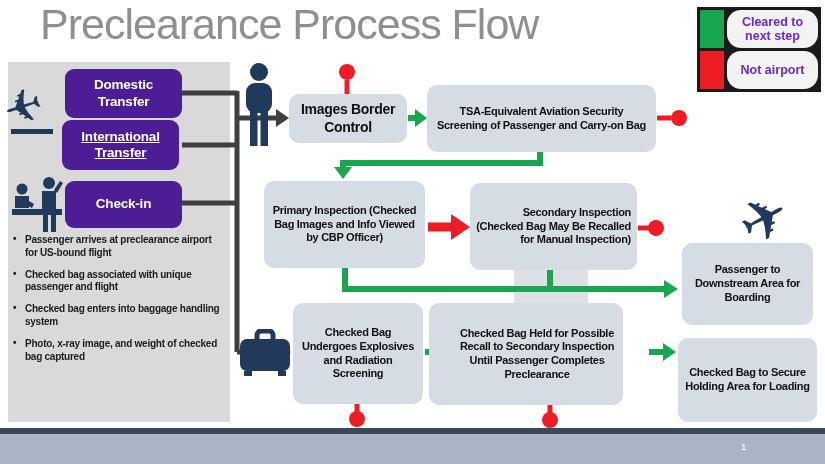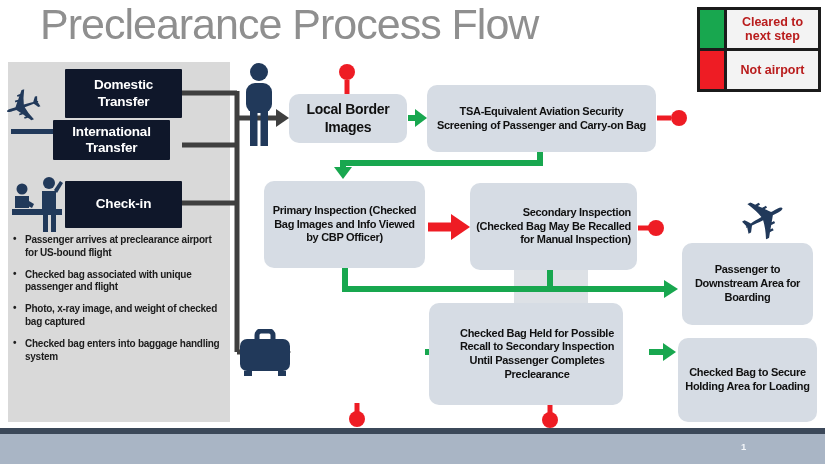--- a/index.html
+++ b/index.html
@@ -9,33 +9,33 @@
   .title { position:absolute; left:28px; top:0px; font-size:43px; font-weight:normal;
            color:#8f8f8f; letter-spacing:-1px; white-space:nowrap; z-index:2;margin-left:12px; }
 
   
   .legend { position:absolute; left:697px; top:7px; width:124px; z-index:3;
             background:#1b1b1b; padding:3px; display:grid;
             grid-template-columns:24px 1fr; gap:3px; }
   .legend .swatch { height:38px; }
   .legend .lab { height:38px; background:#f3f3f3; display:flex; align-items:center;
                  justify-content:center; text-align:center; font-weight:bold;
-                 font-size:12.5px; line-height:1.15; color:#b91c1c; padding:2px; }
+                 font-size:12.5px; line-height:1.15; color:#6d28d9; padding:2px;border-radius:14px; }
   .sw-green { background:#18a74f; }
   .sw-red   { background:#ee1c24; }
 
   
   .sidebar { position:absolute; left:8px; top:62px; width:222px; height:360px;
              background:#d9d9d9; z-index:0; }
-  .entry { position:absolute; background:#0f172a; border-radius:1px; color:#fff;
+  .entry { position:absolute; background:#4c1d95; border-radius:9px; color:#fff;
            font-weight:bold; font-size:13.5px; letter-spacing:-0.2px; display:flex;
            align-items:center; justify-content:center; text-align:center;
            line-height:1.2; z-index:2; padding:2px 6px; }
   .e-dom { left:65px; top:69px;  width:117px; height:49px; }
-  .e-int { left:53px; top:120px; width:117px; height:40px; }
+  .e-int { left:62px; top:120px; width:117px; height:50px;text-decoration:underline; }
   .e-chk { left:65px; top:181px; width:117px; height:47px; }
 
   .bullets { position:absolute; left:12px; top:234px; width:213px; list-style:none; z-index:2; }
   .bullets li { position:relative; padding-left:13px; margin-bottom:9px; font-weight:bold;
                 font-size:10px; letter-spacing:-0.25px; line-height:1.28; color:#1c1c1c; }
   .bullets li::before { content:"\2022"; position:absolute; left:1px; top:-1px; }
 
   
   .fbox { position:absolute; background:#d6dce4; border-radius:10px; color:#101010;
           font-weight:bold; font-size:11px; letter-spacing:-0.3px; display:flex;
@@ -104,22 +104,22 @@
       <path d="M44 14 l6 -9 3 2 -6 10 z"></path>
       <rect x="2" y="33" width="50" height="6"></rect>
       <rect x="33" y="39" width="5" height="17"></rect>
       <rect x="41" y="39" width="5" height="17"></rect>
     </svg>
   </div>
 
   <ul class="bullets">
     <li>Passenger arrives at preclearance airport for  US-bound flight</li>
     <li>Checked bag associated with unique passenger and flight</li>
+    <li>Checked bag enters into baggage handling system</li>
     <li>Photo, x-ray image, and weight of checked bag captured</li>
-    <li>Checked bag enters into baggage handling system</li>
   </ul>
 
   <svg class="connectors" width="825" height="464">
 
     <rect x="514" y="250" width="74" height="56" fill="#dde1e6"></rect>
 
     <g stroke="#3f3f3f" stroke-width="5" fill="#3f3f3f">
       <line x1="182" y1="93" x2="237" y2="93"></line>
       <line x1="182" y1="145" x2="237" y2="145"></line>
       <line x1="182" y1="203" x2="237" y2="203"></line>
@@ -153,25 +153,26 @@
       <circle cx="679" cy="118" r="8" stroke="none"></circle>
       <line x1="638" y1="228" x2="649" y2="228" stroke-width="5"></line>
       <circle cx="656" cy="228" r="8" stroke="none"></circle>
       <line x1="357" y1="403" x2="357" y2="412" stroke-width="5"></line>
       <circle cx="357" cy="419" r="8" stroke="none"></circle>
       <line x1="550" y1="404" x2="550" y2="413" stroke-width="5"></line>
       <circle cx="550" cy="420" r="8" stroke="none"></circle>
     </g>
   </svg>
 
-  <div class="fbox b-lbc">Local Border Images</div>
+  <div class="fbox b-lbc">Images Border Control</div>
   <div class="fbox b-tsa">TSA-Equivalent Aviation Security Screening of Passenger and Carry-on Bag</div>
   <div class="fbox b-pri">Primary Inspection (Checked Bag Images and Info Viewed by CBP Officer)</div>
   <div class="fbox b-sec">Secondary Inspection (Checked Bag May Be Recalled for Manual Inspection)</div>
   <div class="fbox b-pdn">Passenger to Downstream Area for Boarding</div>
+  <div class="fbox b-bsc">Checked Bag Undergoes Explosives and Radiation Screening</div>
   <div class="fbox b-bhd">Checked Bag Held for Possible Recall to Secondary Inspection Until Passenger Completes Preclearance</div>
   <div class="fbox b-bse">Checked Bag to Secure Holding Area for Loading</div>
 
   <div class="icon i-person">
     <svg width="46" height="88" viewBox="0 0 46 88" fill="#21395a">
       <circle cx="23" cy="10" r="9"></circle>
       <rect x="10" y="21" width="26" height="30" rx="9"></rect>
       <rect x="14" y="48" width="7.5" height="36"></rect>
       <rect x="24.5" y="48" width="7.5" height="36"></rect>
     </svg>

